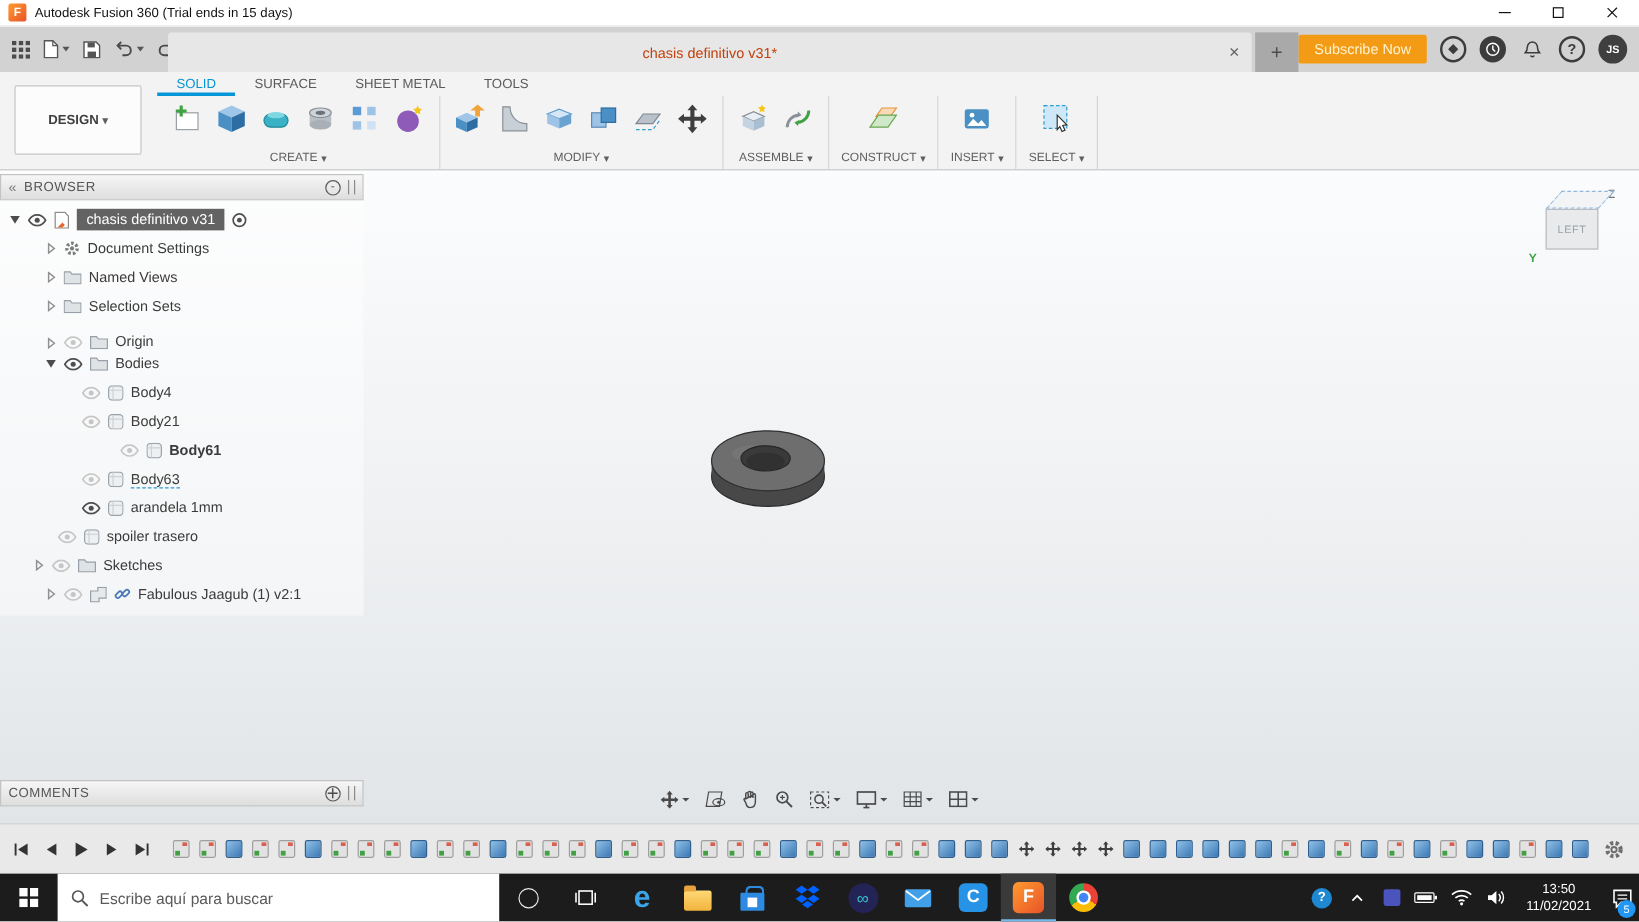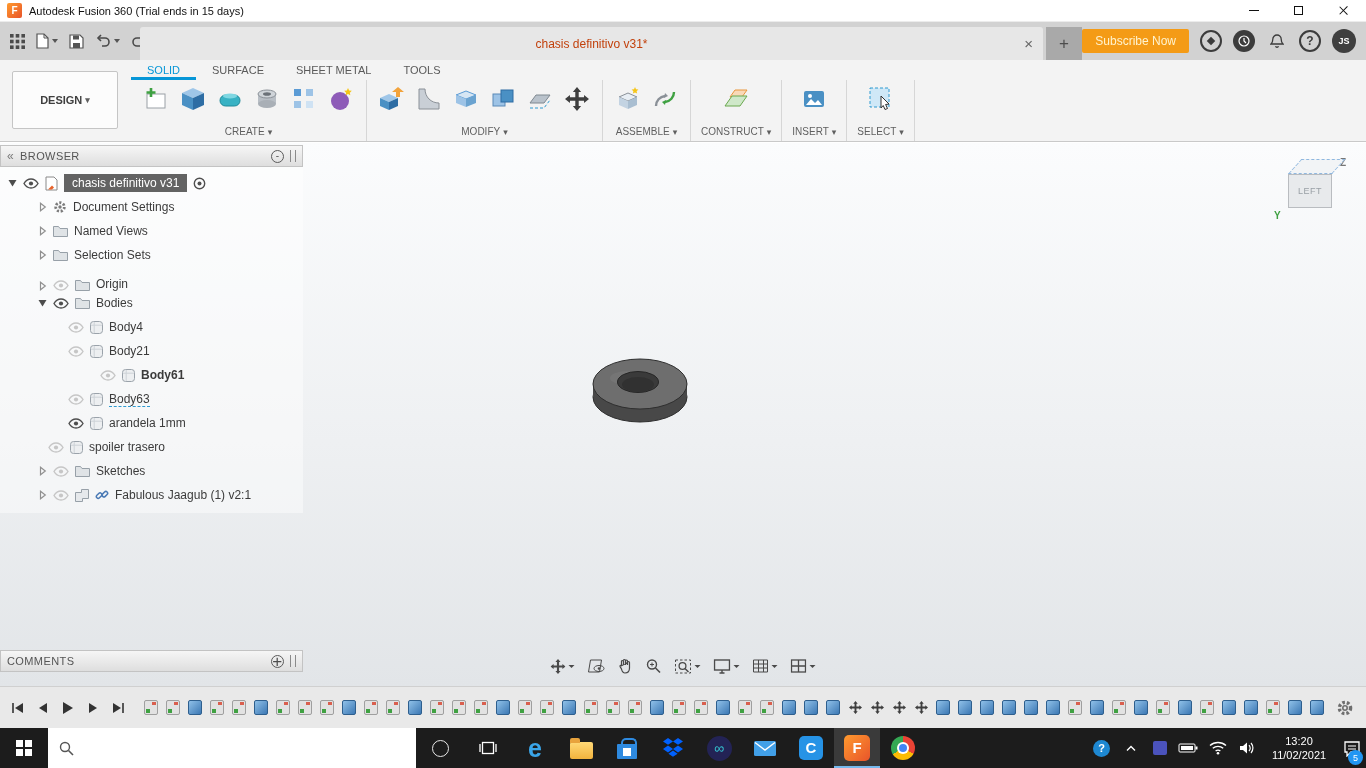--- a/index.html
+++ b/index.html
@@ -615,21 +615,21 @@
               </svg>
             </span>
             <span class="ti">
               <svg width="13" height="13" viewBox="0 0 13 13">
                 <rect x=".5" y=".5" width="12" height="12" rx="3" fill="#edeff1" stroke="#9aa2aa"></rect>
                 <path d="M4.2.8v11.4M.8 4.2h11.4" stroke="#cdd2d7"></path>
               </svg>
             </span>
             <span class="blabel">spoiler trasero</span>
           </div>
-          <div class="brow" style="padding-left: 38px;">
+          <div class="brow" style="padding-left: 28px;">
             <span class="tw">
               <svg width="8" height="10" viewBox="0 0 8 10">
                 <path d="M1.5 1.2 6.3 5 1.5 8.8Z" fill="none" stroke="#909090" stroke-width="1.2"></path>
               </svg>
             </span>
             <span class="eye">
               <svg width="16" height="11" viewBox="0 0 16 11">
                 <path d="M1 5.5C3.2 1.8 5.8 1 8 1s4.8.8 7 4.5C12.8 9.2 10.2 10 8 10S3.2 9.2 1 5.5Z" fill="none" stroke="#c6c6c6" stroke-width="1.4"></path>
                 <circle cx="8" cy="5.5" r="2.1" fill="#c6c6c6"></circle>
               </svg>
@@ -874,20 +874,21 @@
           <rect x="9" width="7" height="7"></rect>
           <rect y="9" width="7" height="7"></rect>
           <rect x="9" y="9" width="7" height="7"></rect>
         </svg>
     </button>
     <div class="tb-search">
       <svg width="15" height="15" viewBox="0 0 15 15">
           <circle cx="6" cy="6" r="4.5" fill="none" stroke="#555" stroke-width="1.4"></circle>
           <path d="M9.5 9.5 14 14" stroke="#555" stroke-width="1.6"></path>
         </svg>
+      <input type="text" placeholder="Escribe aquí para buscar" style="">
     </div>
     <button class="tb-btn">
         <span class="ti-ring"></span>
       </button>
     <button class="tb-btn">
       <svg width="18" height="16" viewBox="0 0 18 16">
           <rect x="3.5" y="2.5" width="11" height="11" fill="none" stroke="#fff" stroke-width="1.3"></rect>
           <path d="M1 4v8M17 4v8" stroke="#fff" stroke-width="1.3"></path>
         </svg>
     </button>
@@ -952,21 +953,21 @@
             <circle cx="9" cy="12.2" r="1.3" fill="#fff"></circle>
           </svg>
         </button>
       <button class="tray-btn">
           <svg width="16" height="14" viewBox="0 0 16 14">
             <path d="M1 5h3l4-3.5v11L4 9H1z" fill="#fff"></path>
             <path d="M10 4a4.8 4.8 0 0 1 0 6M12 2a7.5 7.5 0 0 1 0 10" fill="none" stroke="#fff" stroke-width="1.2"></path>
           </svg>
         </button>
       <button class="tray-time">
-        <div>13:20</div>
+        <div>13:50</div>
         <div>11/02/2021</div>
       </button>
       <button class="tray-btn">
         <svg width="18" height="17" viewBox="0 0 18 17">
             <path d="M2 2h14v10H8l-4 4v-4H2z" fill="none" stroke="#fff" stroke-width="1.3"></path>
             <path d="M5 6h8M5 9h8" stroke="#fff"></path>
           </svg>
       </button>
     </div>
     <span class="tb-badge">5</span>

